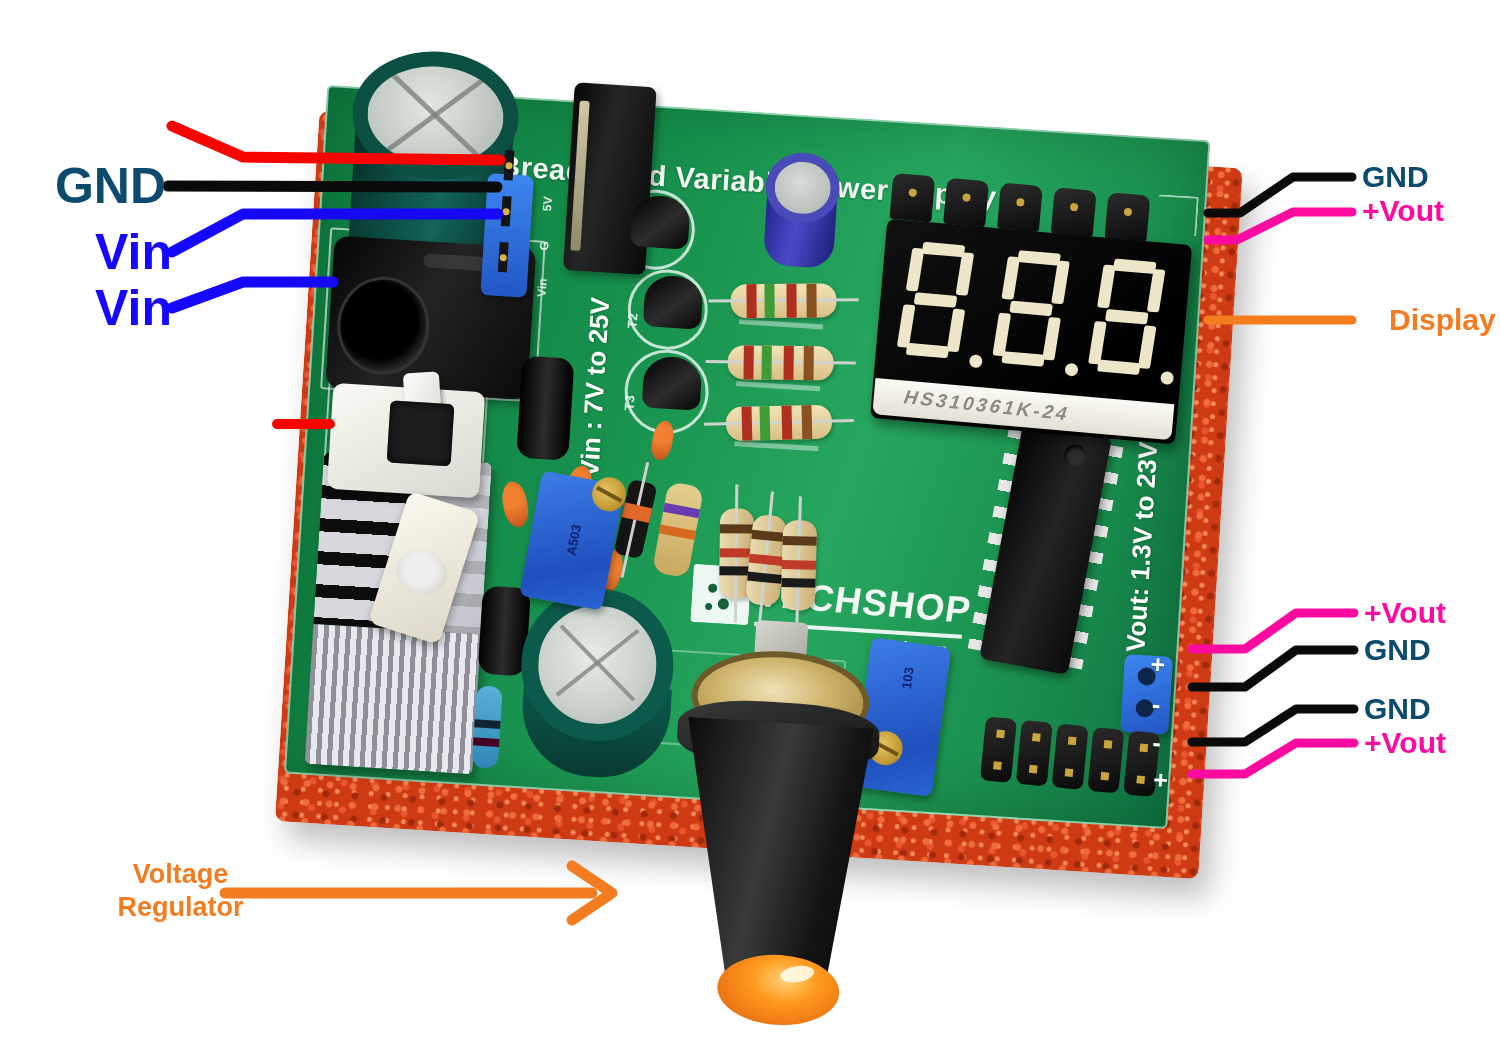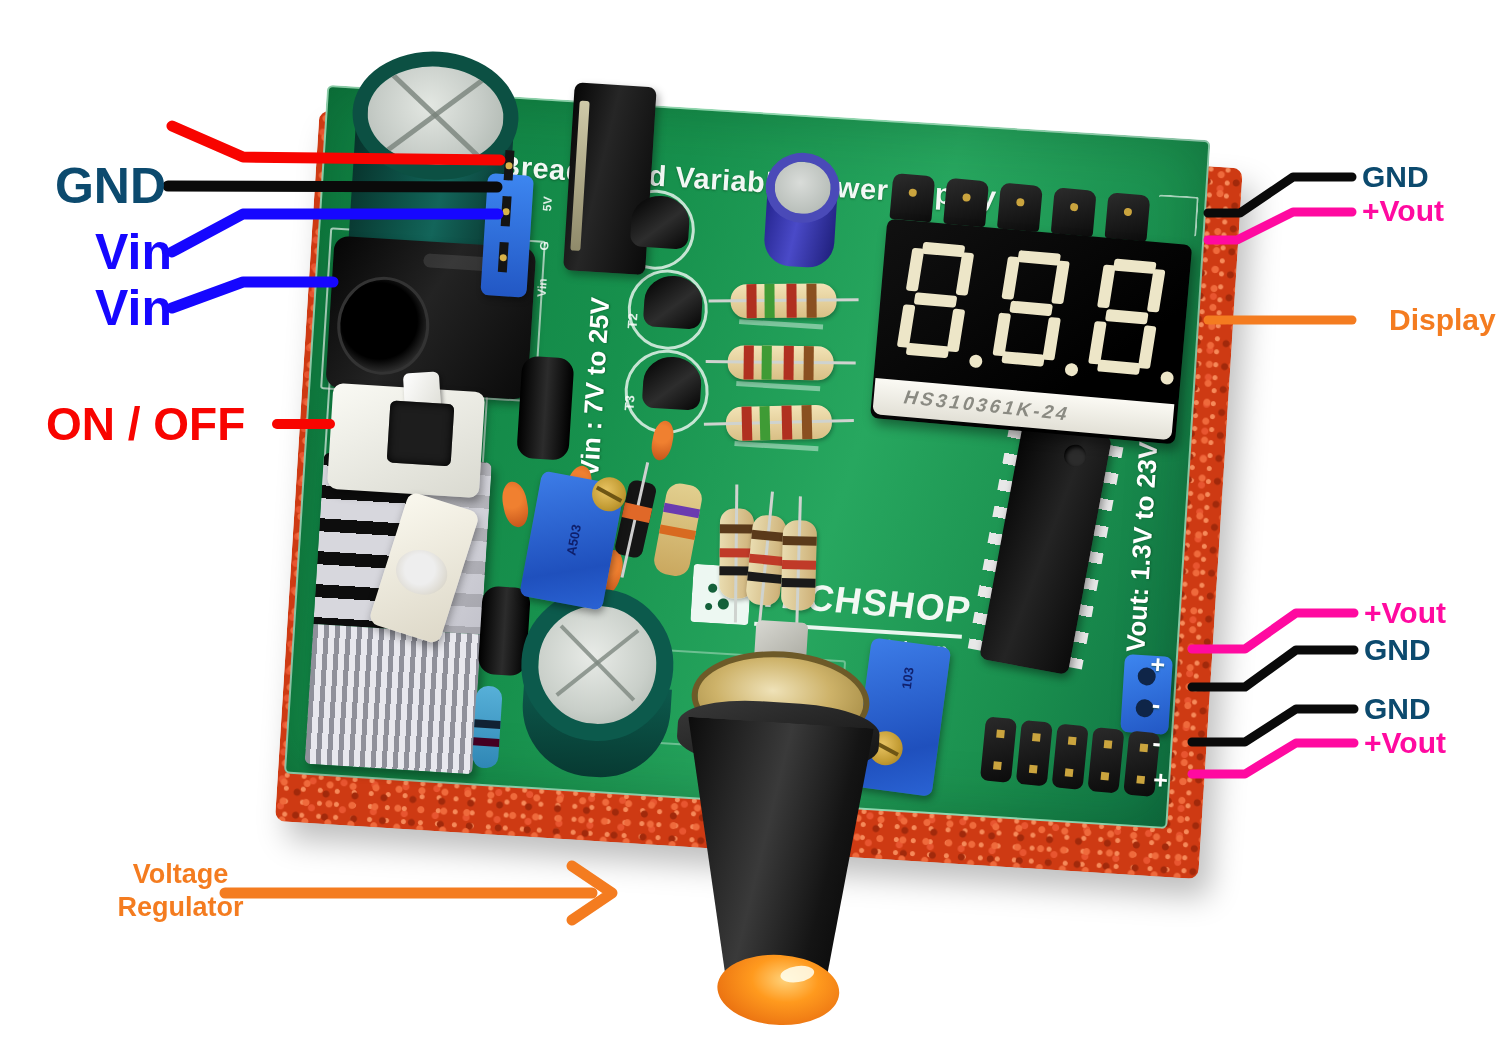--- a/index.html
+++ b/index.html
@@ -471,21 +471,20 @@
     <polyline points="1192,687 1245,687 1296,650 1354,650" stroke="#0a0a0a" stroke-width="9" stroke-linejoin="round" stroke-linecap="round"></polyline>
     <polyline points="1192,742 1245,742 1296,709 1354,709" stroke="#0a0a0a" stroke-width="9" stroke-linejoin="round" stroke-linecap="round"></polyline>
     <polyline points="1192,774 1245,774 1296,743 1354,743" stroke="#ff0aa0" stroke-width="9" stroke-linejoin="round" stroke-linecap="round"></polyline>
     <line x1="225" y1="893" x2="592" y2="893" stroke="#f47c20" stroke-width="11" stroke-linecap="round"></line>
     <path d="M572,866 L612,893 L572,920" stroke="#f47c20" stroke-width="11" stroke-linejoin="round" stroke-linecap="round"></path>
   </svg>
 
   <div class="lbl lbl-big c-black align-right" style="left:0;top:157px;width:166px;">GND</div>
   <div class="lbl lbl-big c-blue align-right" style="left:0;top:223px;width:172px;">Vin</div>
   <div class="lbl lbl-big c-blue align-right" style="left:0;top:279px;width:172px;">Vin</div>
-  <div class="lbl lbl-onoff c-red" style="left:46px;top:398px;">ON / OFF</div>
 
   <div class="lbl lbl-small c-black" style="left:1362px;top:160px;">GND</div>
   <div class="lbl lbl-small c-magenta" style="left:1362px;top:194px;">+Vout</div>
   <div class="lbl lbl-small c-orange" style="left:1362px;top:303px;margin-left:27px;">Display</div>
 
   <div class="lbl lbl-small c-magenta" style="left:1364px;top:596px;">+Vout</div>
   <div class="lbl lbl-small c-black" style="left:1364px;top:633px;">GND</div>
   <div class="lbl lbl-small c-black" style="left:1364px;top:692px;">GND</div>
   <div class="lbl lbl-small c-magenta" style="left:1364px;top:726px;">+Vout</div>
 

